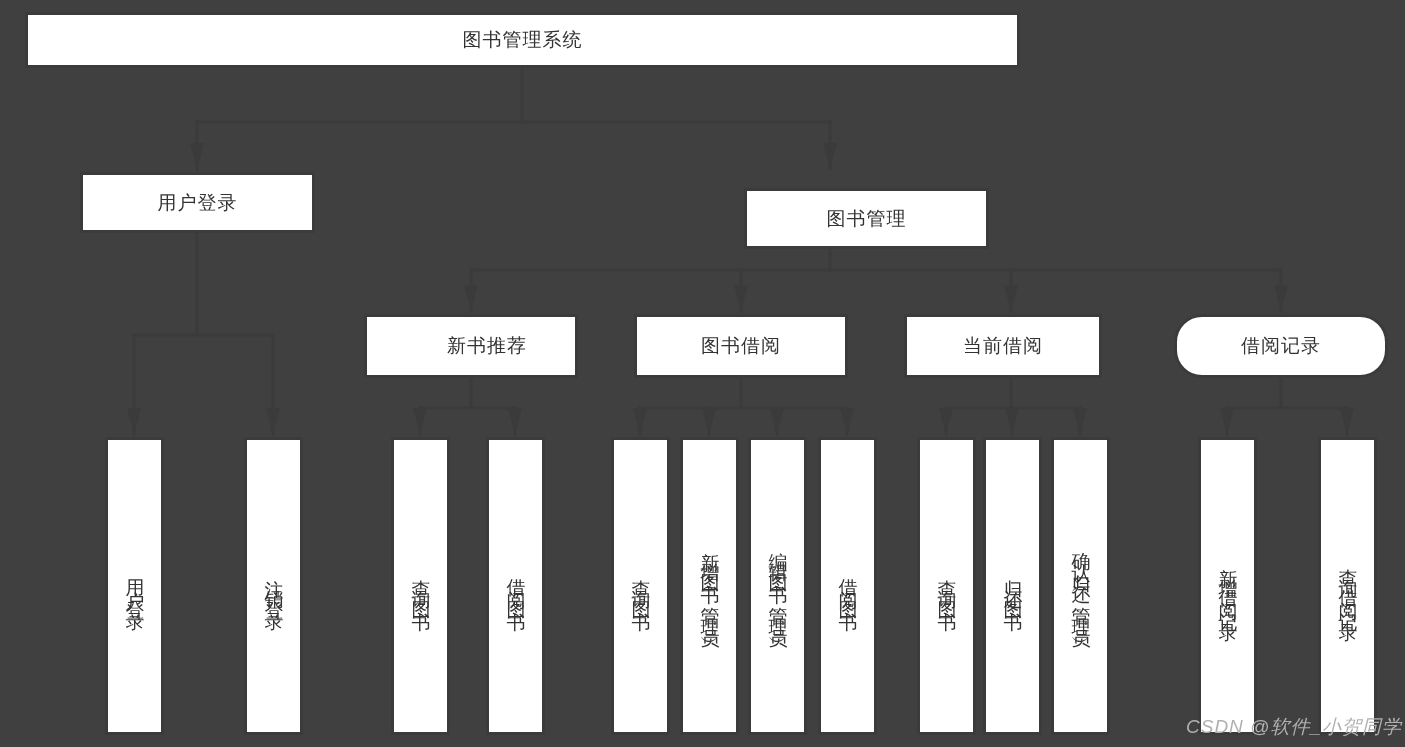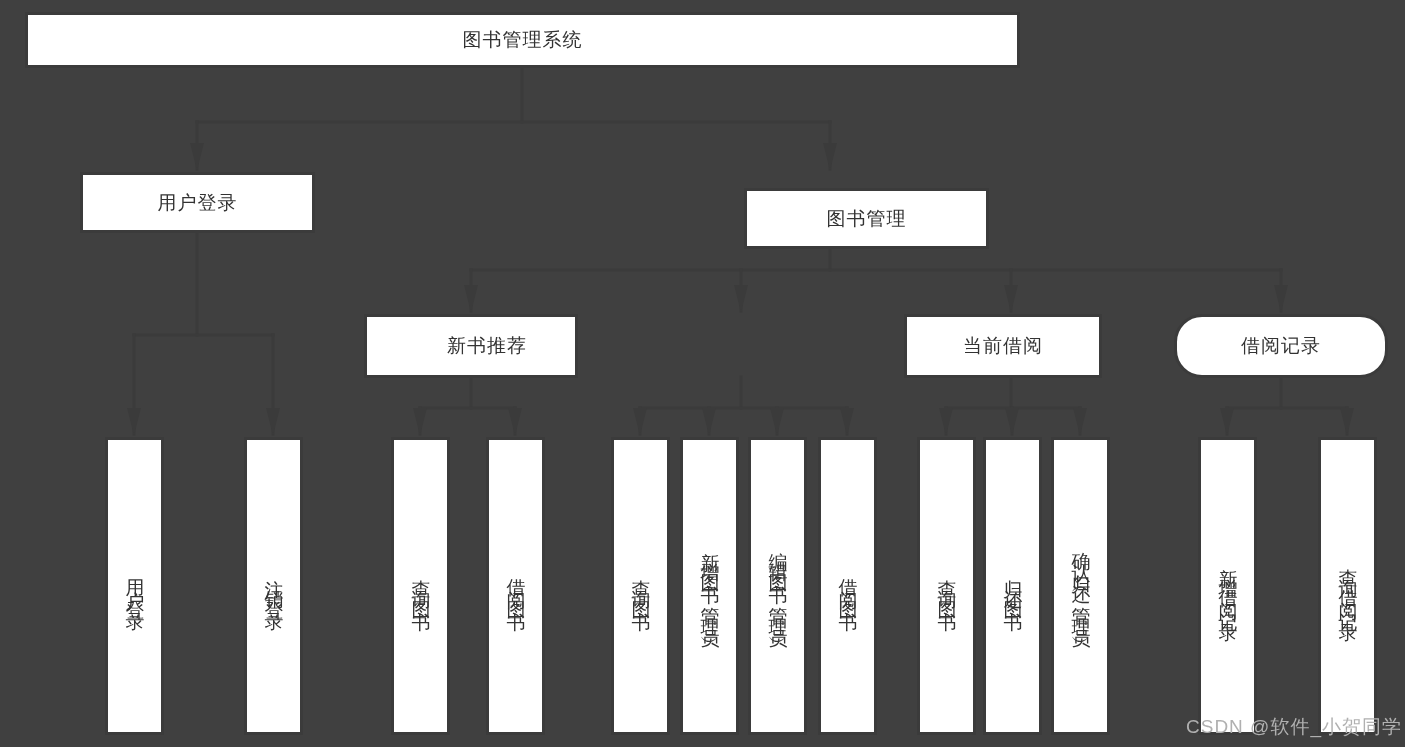--- a/index.html
+++ b/index.html
@@ -37,20 +37,21 @@
     font-size:19px;
   }
   .watermark{
     position:absolute;
     left:1186px;top:714px;
     font-size:19px;
     color:var(--watermark-color);
     letter-spacing:1px;
     white-space:nowrap;
     z-index:5;
+    font-style:italic;
   }
 </style>
 </head>
 <body>
 
 <div id="stage">
 
   <svg id="edges" viewBox="0 0 1405 747" xmlns="http://www.w3.org/2000/svg">
     <defs>
       <marker id="arrow" markerUnits="userSpaceOnUse" markerWidth="28" markerHeight="16" refX="26" refY="8" orient="auto">
@@ -120,20 +121,23 @@
   <div class="box" style="left:80px;top:172px;width:235px;height:61px;">
     <span>用户登录</span>
   </div>
   <div class="box" style="left:712px;top:188px;width:245px;height:61px;margin-left:32px;">
     <span>图书管理</span>
   </div>
 
   <div class="box" style="left:364px;top:314px;width:214px;height:64px;padding-left:32px;">
     <span>新书推荐</span>
   </div>
+  <div class="box" style="left:634px;top:314px;width:214px;height:64px;">
+    <span>图书借阅</span>
+  </div>
   <div class="box" style="left:904px;top:314px;width:198px;height:64px;">
     <span>当前借阅</span>
   </div>
   <div class="box" style="left:1174px;top:314px;width:214px;height:64px;border-radius:28px;">
     <span>借阅记录</span>
   </div>
 
   <div class="box leaf" style="left:105px;top:437px;width:59px;height:298px;">
     <span>用户登录</span>
   </div>

